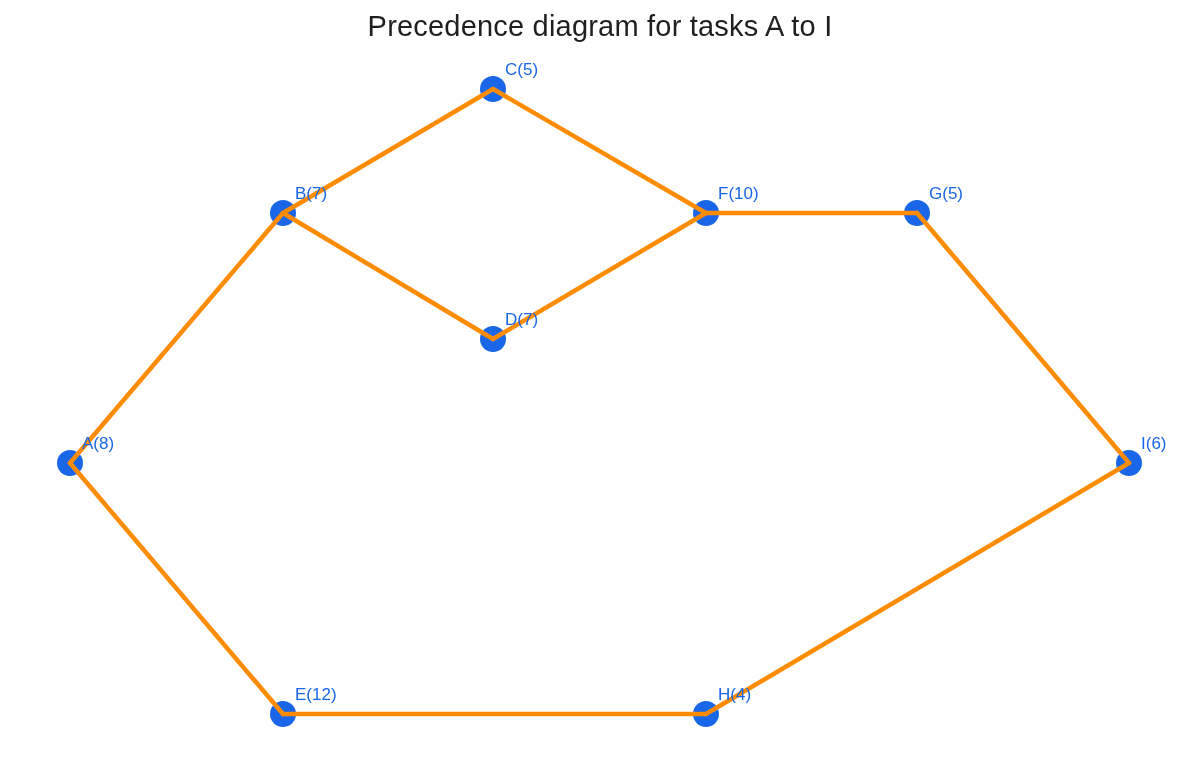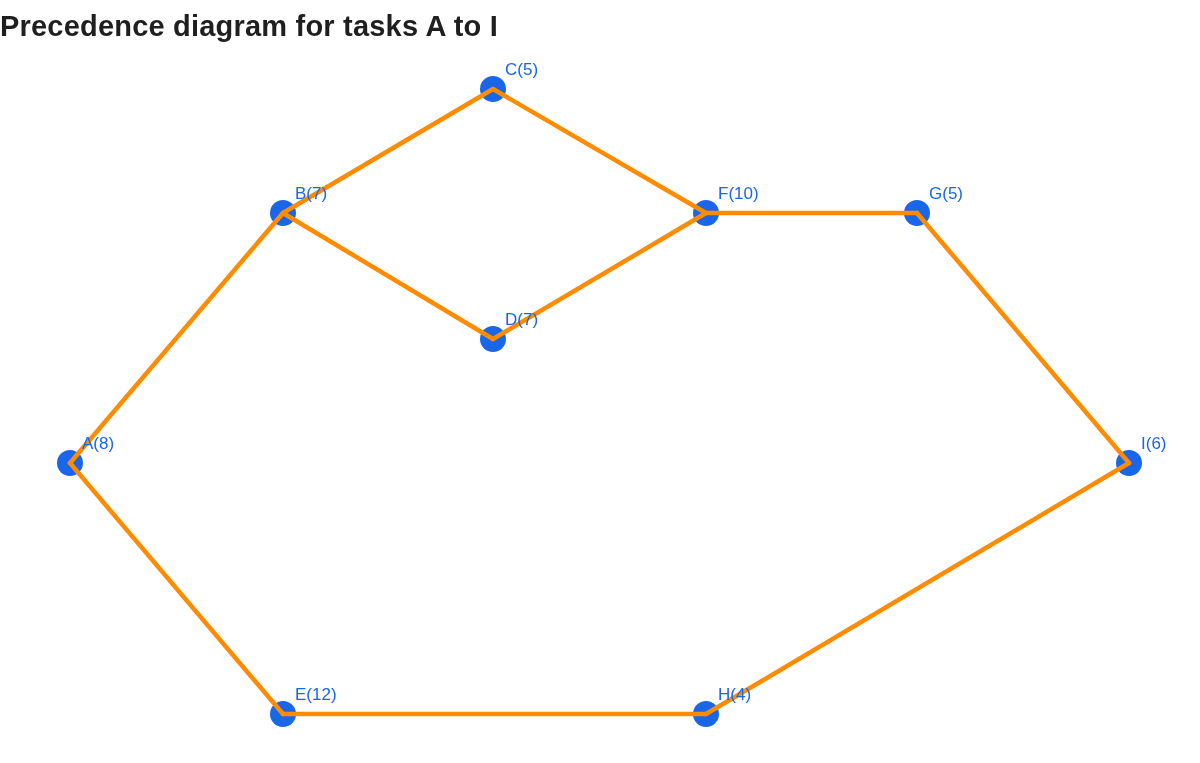--- a/index.html
+++ b/index.html
@@ -1,19 +1,19 @@
 <!DOCTYPE html>
 <html><head>
   <meta charset="utf-8">
   <style>
     html, body { margin: 0; padding: 0; background: #ffffff; }
     body { width: 1200px; height: 763px; position: relative; overflow: hidden; font-family: "Liberation Sans", "DejaVu Sans", sans-serif; }
     .title {
-      position: absolute; left: 0; top: 10px; width: 1200px; 
-      font-size: 29px; font-weight: bold; color: #1f1f1f; letter-spacing: 0.2px;
+      position: absolute; left: 0; top: 10px; width: 1200px; text-align: center;
+      font-size: 29px; font-weight: normal; color: #1f1f1f; letter-spacing: 0.2px;
     }
     svg.diagram { position: absolute; left: 0; top: 0; }
     .edge { stroke: #ff8c00; stroke-width: 4.5; stroke-linecap: round; fill: none; }
     .node { fill: #1a66e8; }
     .node-label { font-family: "Liberation Sans", "DejaVu Sans", sans-serif; font-size: 17px; fill: #1a66e8; }
   </style>
 </head>
 <body>
 
 <div class="title">Precedence diagram for tasks A to I</div>

